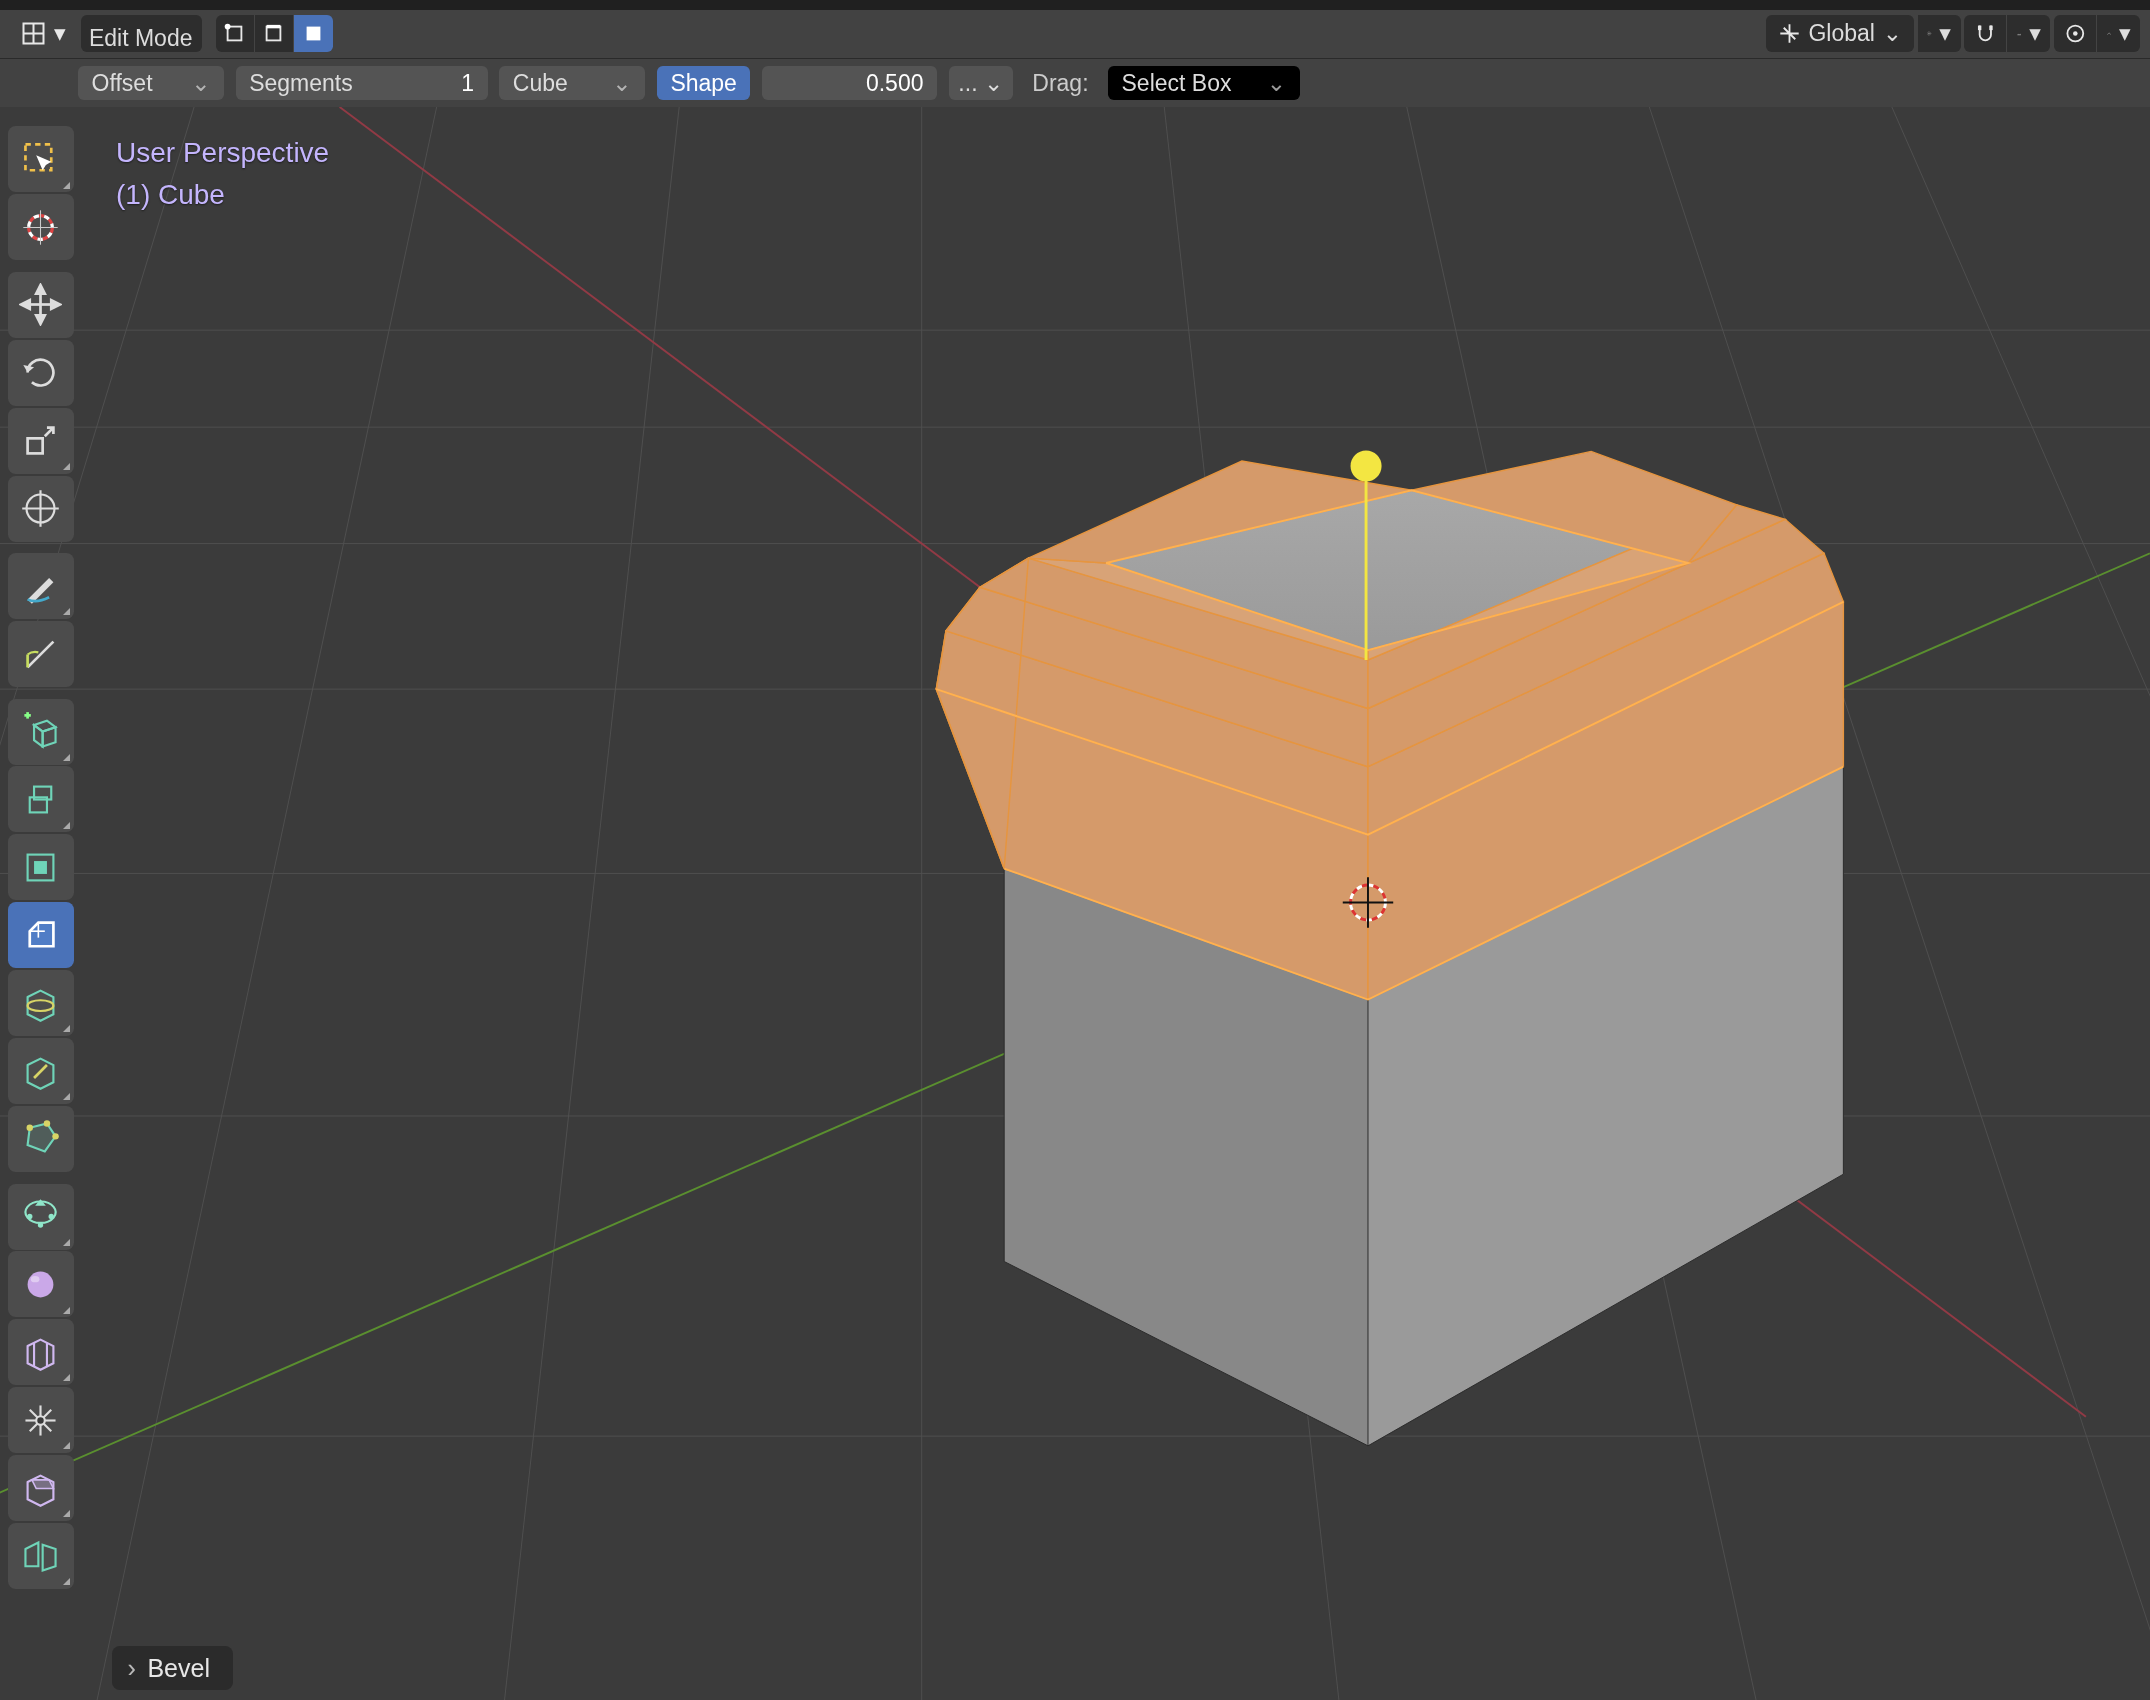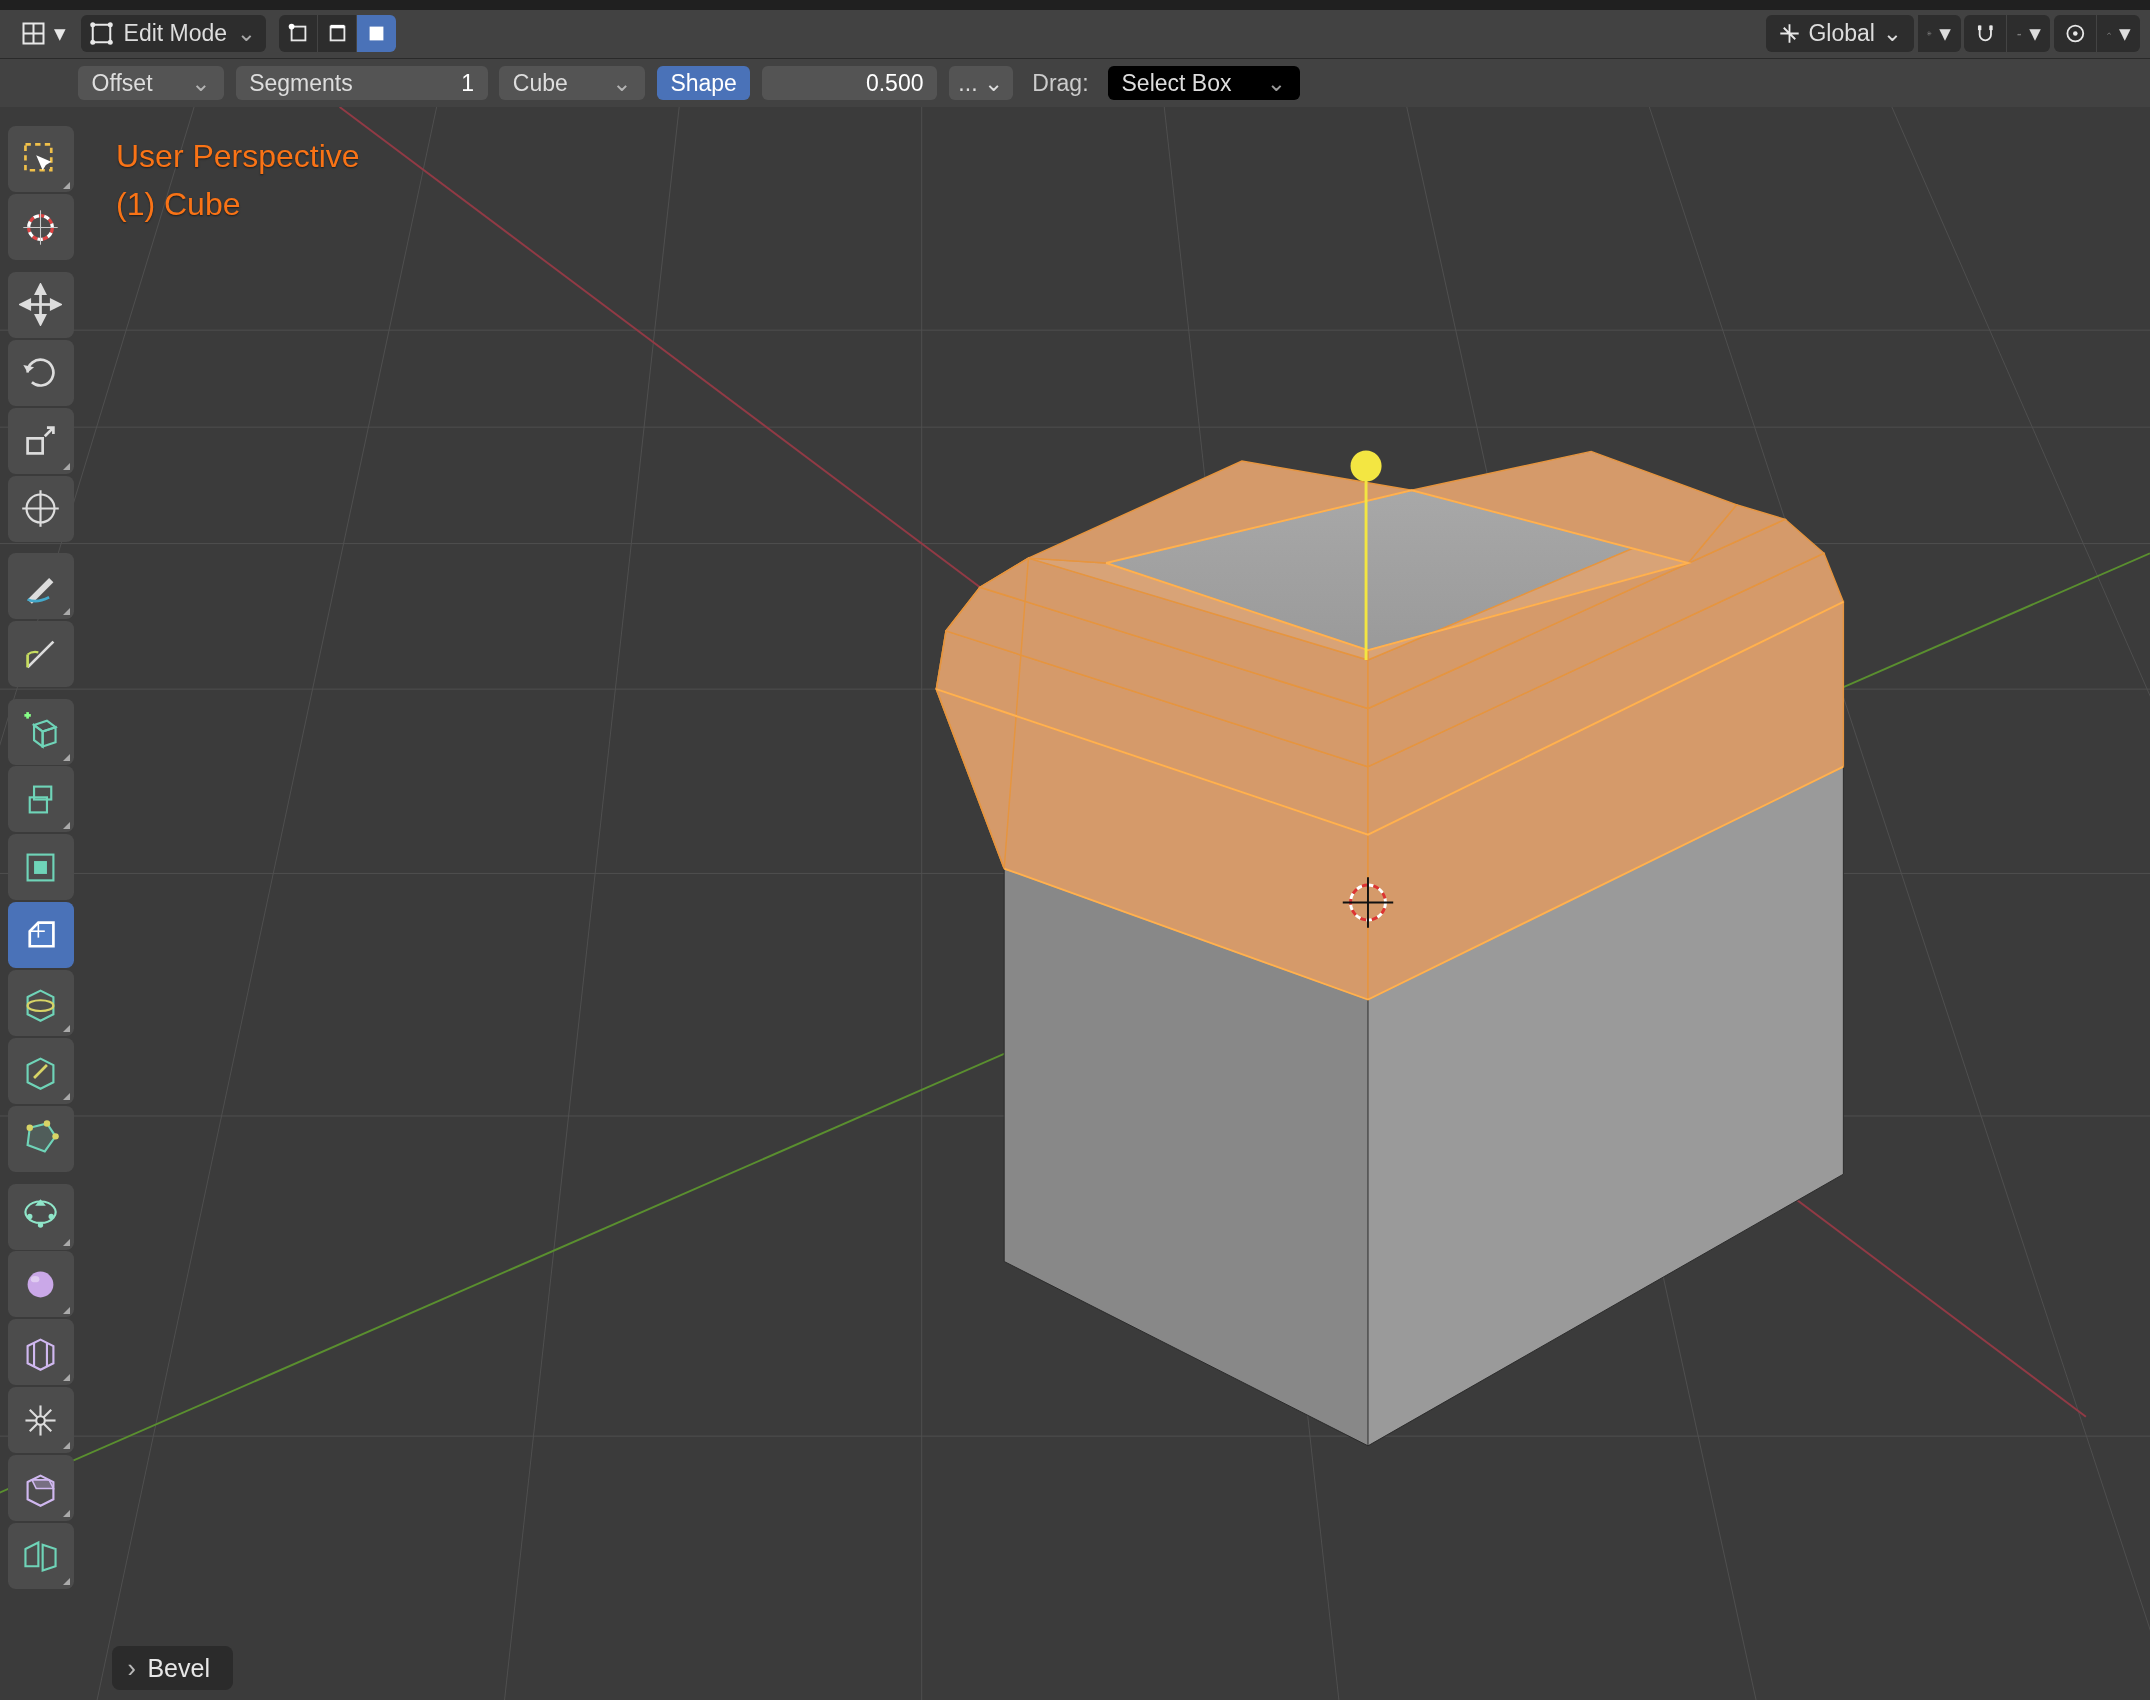--- a/index.html
+++ b/index.html
@@ -4,21 +4,21 @@
 <style>
 * { margin:0; padding:0; box-sizing:border-box; font-family:-apple-system,BlinkMacSystemFont,"Segoe UI",sans-serif; }
 body { background:#393939; color:#ddd; overflow:hidden; width:2150px; height:1700px; position:relative; font-size:23px; }
 
 
 .workspace-tabs { height:9.7px; background:#202020; position:relative; }
 
 
 .header-row { display:flex; align-items:center; height:49px; background:#424242; border-bottom:1px solid #2a2a2a; padding:0 9.7px; gap:3.9px; }
 .hdr-btn { height:37px; display:flex; align-items:center; padding:0 11.6px; border-radius:5.8px; color:#e8e8e8; cursor:pointer; gap:7.8px; }
-.mode-combo { background:#2d2d2d; border-radius:5.8px; display:flex; align-items:center; padding:0 9.7px 0 7.8px; height:37px; gap:9.7px; }
+.mode-combo { background:#2d2d2d; border-radius:5.8px; display:flex; align-items:center; padding:0 9.7px 0 7.8px; height:37px; gap:9.7px;flex-direction:column; }
 .mode-combo .chev { opacity:.7; }
 .sel-mode-group { display:flex; gap:0; margin-left:9.7px; }
 .sel-mode-btn { width:39px; height:37px; background:#2d2d2d; display:flex; align-items:center; justify-content:center; border-right:1px solid #444; }
 .sel-mode-btn:first-child { border-radius:5.8px 0 0 5.8px; }
 .sel-mode-btn:last-child { border-radius:0 5.8px 5.8px 0; border-right:none; }
 .sel-mode-btn.active { background:#4a72b8; }
 .menus { display:flex; gap:0; margin-left:27px; }
 .menu-item { padding:0 15.5px; height:37px; display:flex; align-items:center; cursor:pointer; }
 .spacer { flex:1; }
 .pill { background:#2d2d2d; border-radius:5.8px; height:37px; display:flex; align-items:center; padding:0 11.6px; gap:7.8px; }
@@ -38,21 +38,21 @@
 .field.btn-blue { background:#4a72b8; color:#fff; }
 .field.small { min-width:49px; justify-content:center; padding:0 9.7px; }
 .drag-label { color:#ccc; padding:0 7.8px; }
 .selectbox { background:#000000; }
 
 
 .viewport { position:absolute; top:107px; left:0; right:0; bottom:0; background:#3b3b3b; overflow:hidden; }
 .viewport svg.scene { position:absolute; inset:0; width:100%; height:100%; }
 
 
-.vp-info { position:absolute; top:25px; left:116px; color:#f97316; font-size:32px; line-height:1.5; text-shadow:0 1px 1.9px #0008; }
+.vp-info { position:absolute; top:25px; left:116px; color:#c4b5fd; font-size:28px; line-height:1.5; text-shadow:0 1px 1.9px #0008; }
 
 
 .toolbar { position:absolute; top:19.4px; left:7.8px; width:70px; display:flex; flex-direction:column; gap:1.9px; }
 .tool { width:66px; height:66px; border-radius:7.8px; background:#4c4c4c; display:flex; align-items:center; justify-content:center; cursor:pointer; position:relative; }
 .tool.sel { background:#4a72b8; }
 .tool.sep { margin-top:9.7px; }
 .tool svg { width:43px; height:43px; }
 .tool .tri { position:absolute; right:3.9px; bottom:3.9px; width:0; height:0; border-left:7.8px solid transparent; border-bottom:7.8px solid #aaa; }
 
 

